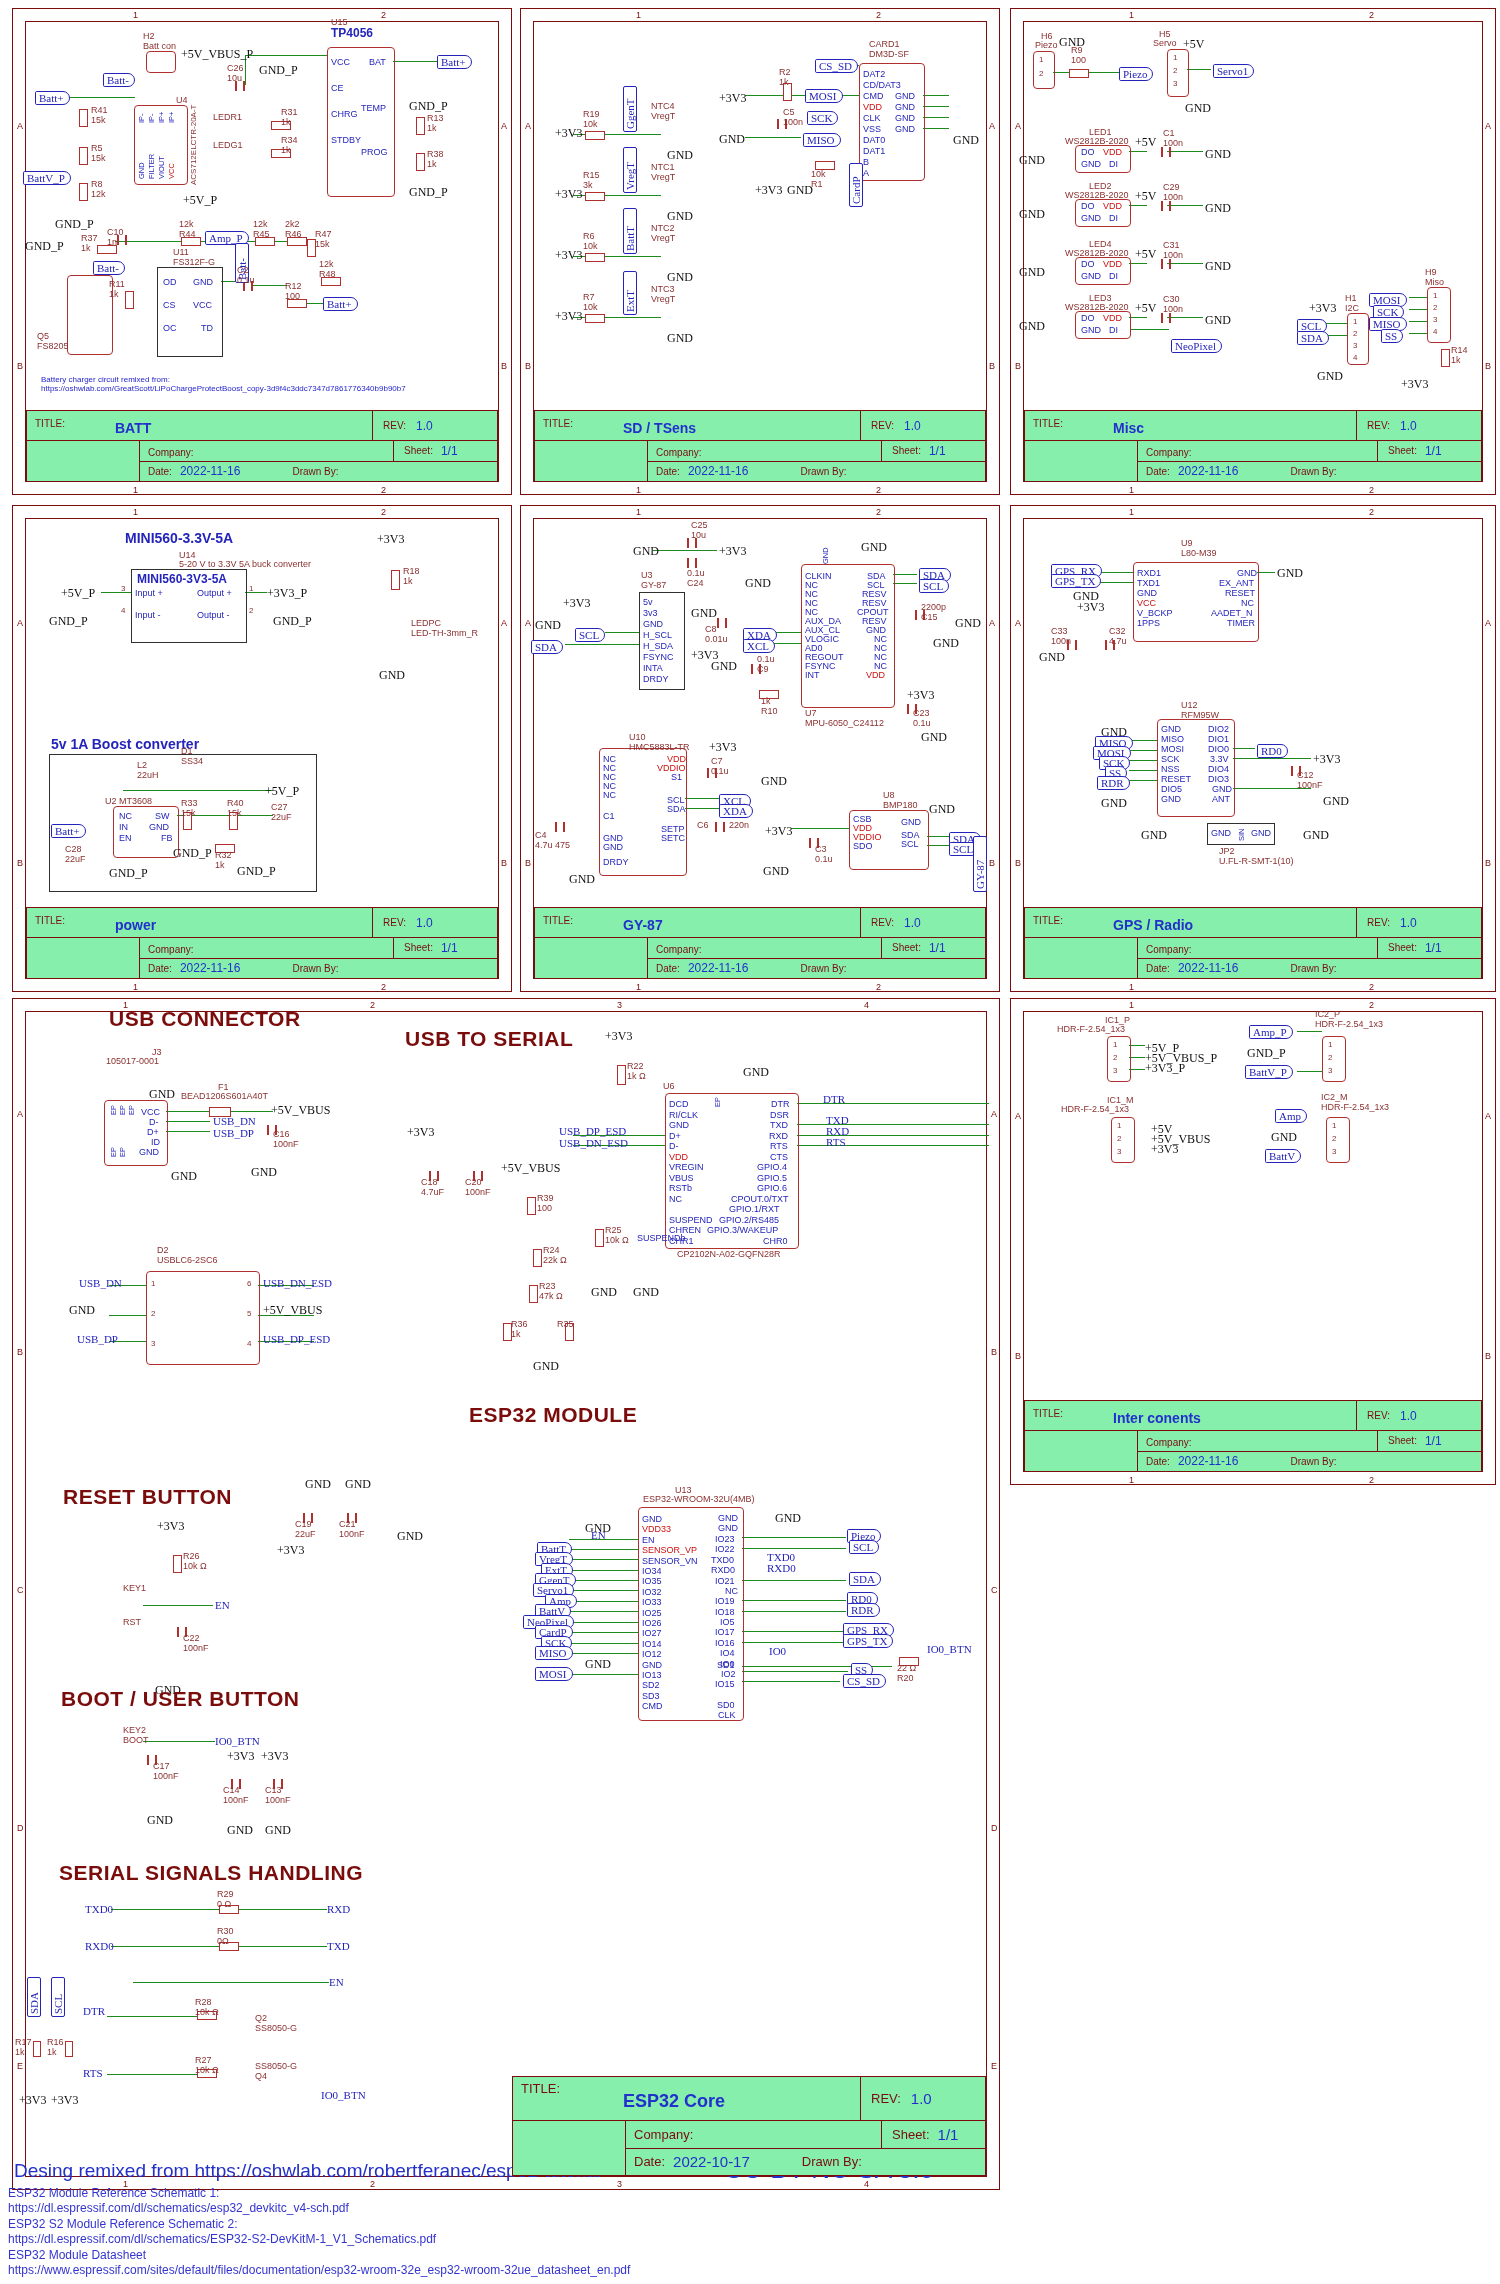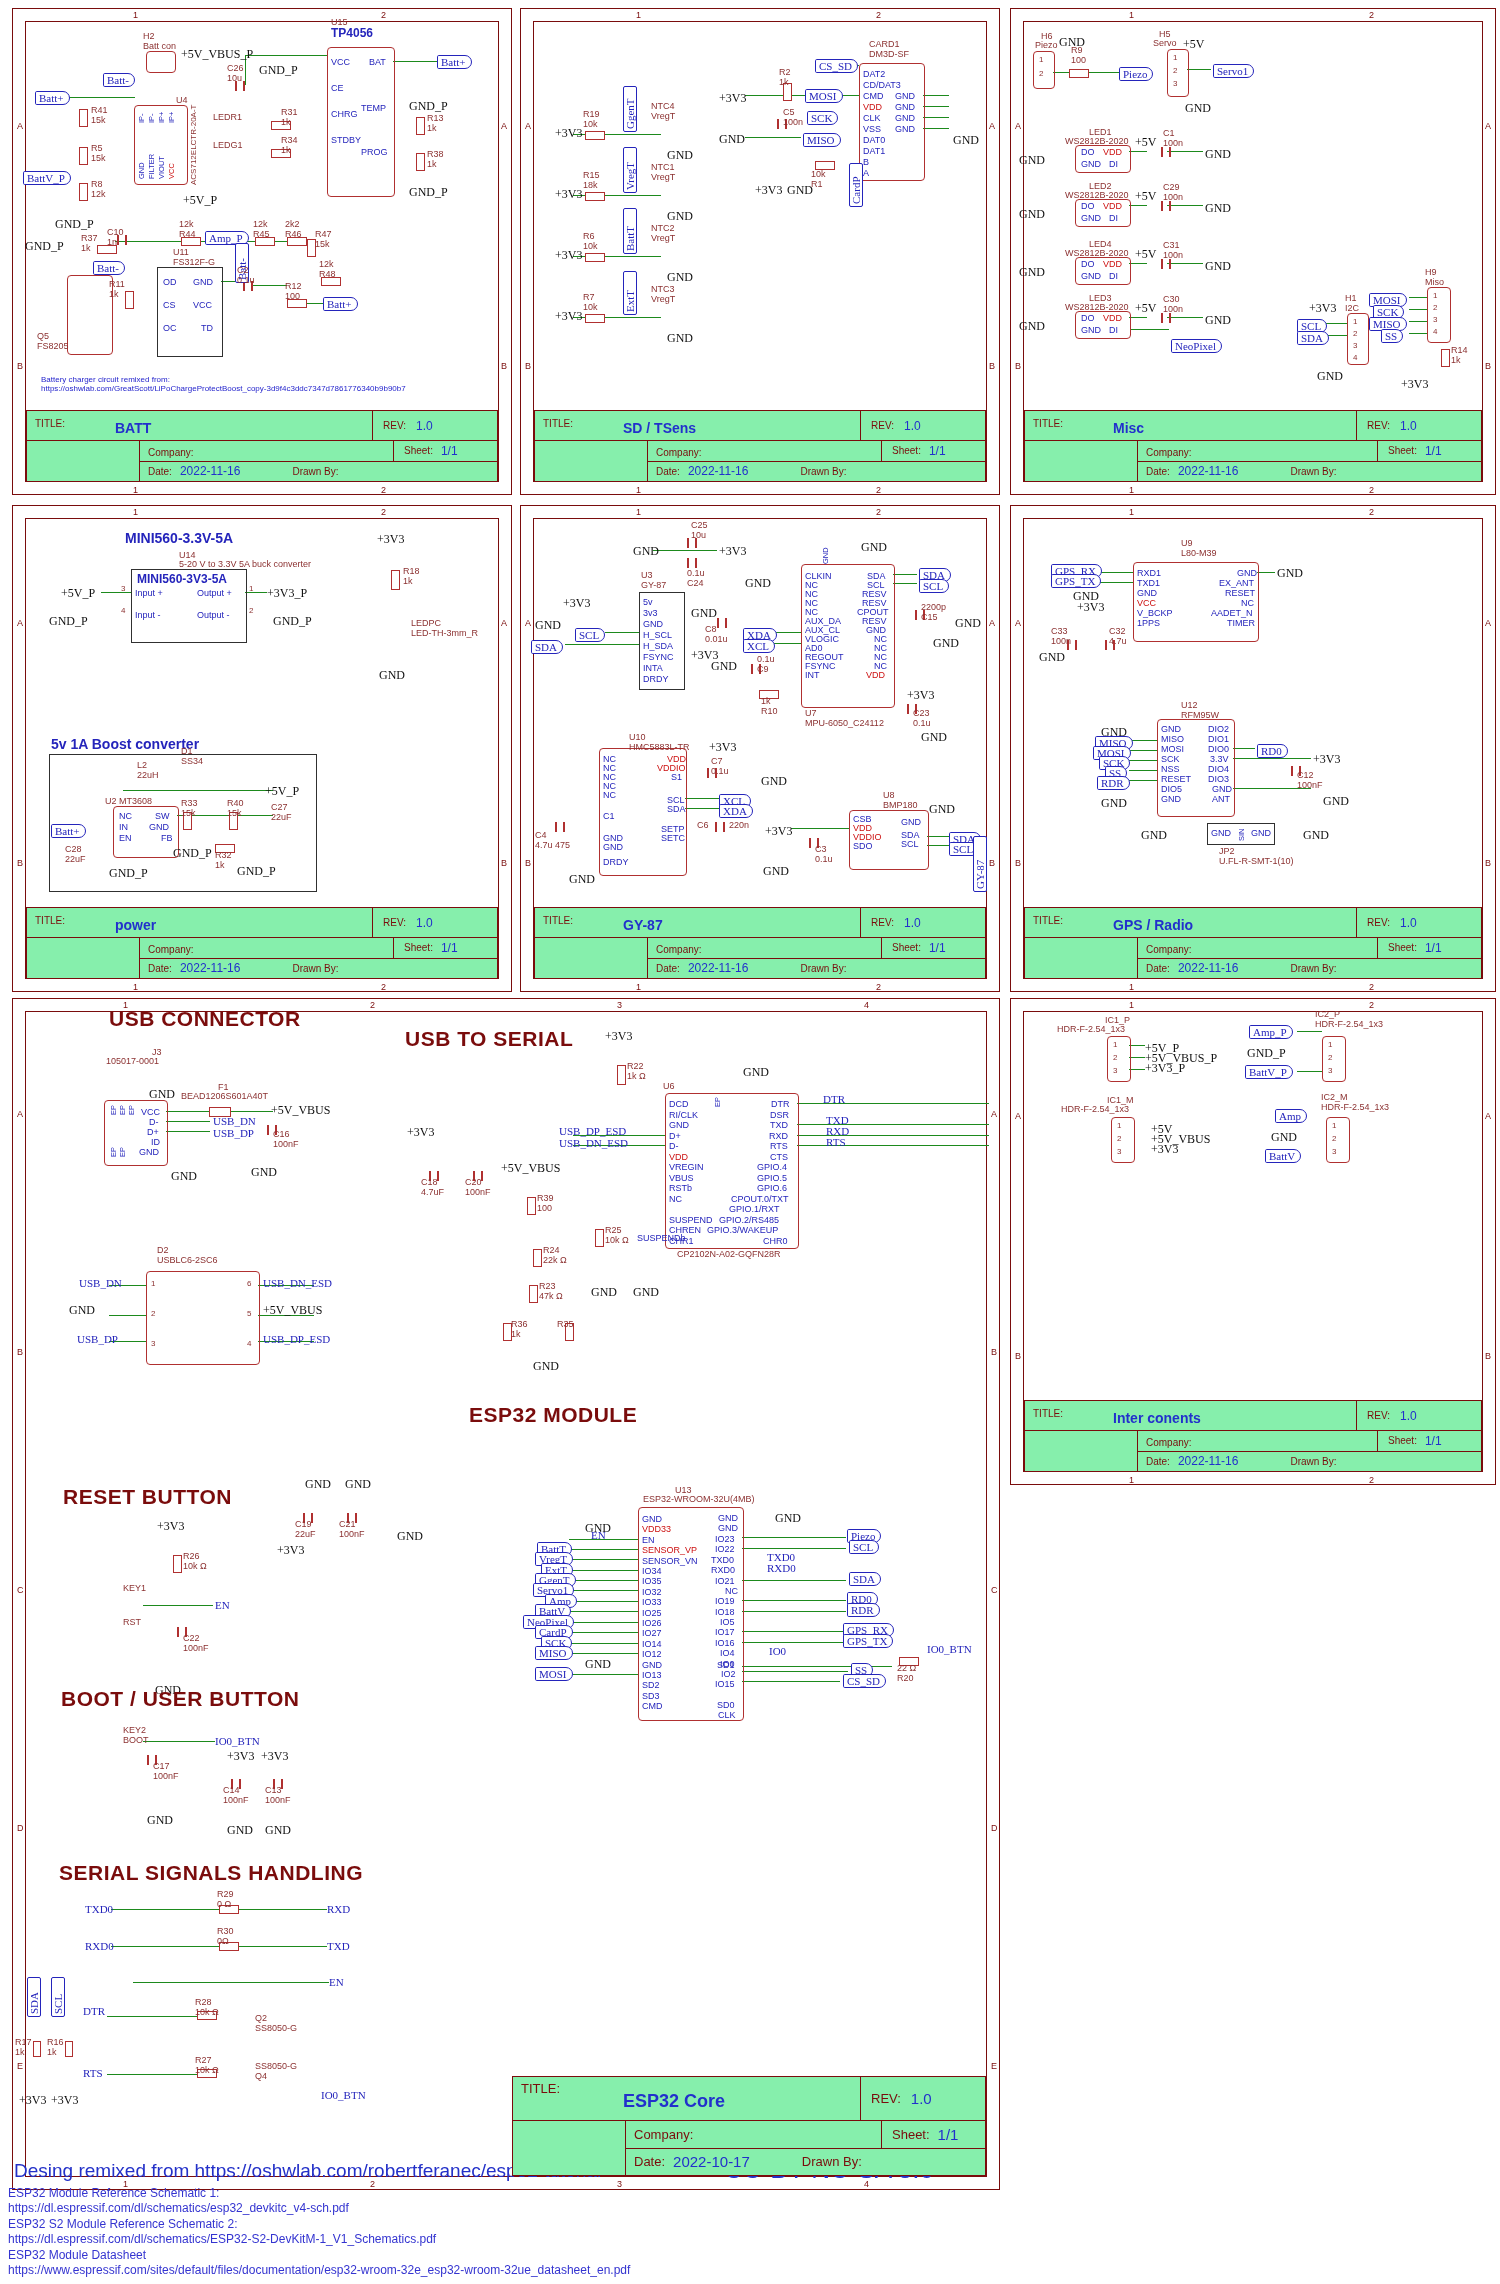--- a/index.html
+++ b/index.html
@@ -241,21 +241,21 @@
         <div class="a ref" style="left: 62px; top: 100px;">R19
 10k</div>
         <div class="a res" style="left: 64px; top: 122px; width: 18px; height: 7px;"></div>
         <div class="a portv" style="left: 102px; top: 77px; height: 40px;">GgenT</div>
         <div class="a ref" style="left: 130px; top: 92px;">NTC4
 VregT</div>
         <div class="a pwr" style="left: 146px; top: 139px;">GND</div>
         <div class="a wire" style="left: 52px; top: 125px; width: 88px; height: 1px;"></div>
         <div class="a pwr" style="left: 34px; top: 178px;">+3V3</div>
         <div class="a ref" style="left: 62px; top: 161px;">R15
-18k</div>
+3k</div>
         <div class="a res" style="left: 64px; top: 183px; width: 18px; height: 7px;"></div>
         <div class="a portv" style="left: 102px; top: 138px; height: 40px;">VregT</div>
         <div class="a ref" style="left: 130px; top: 153px;">NTC1
 VregT</div>
         <div class="a pwr" style="left: 146px; top: 200px;">GND</div>
         <div class="a wire" style="left: 52px; top: 186px; width: 88px; height: 1px;"></div>
         <div class="a pwr" style="left: 34px; top: 239px;">+3V3</div>
         <div class="a ref" style="left: 62px; top: 222px;">R6
 10k</div>
         <div class="a res" style="left: 64px; top: 244px; width: 18px; height: 7px;"></div>

